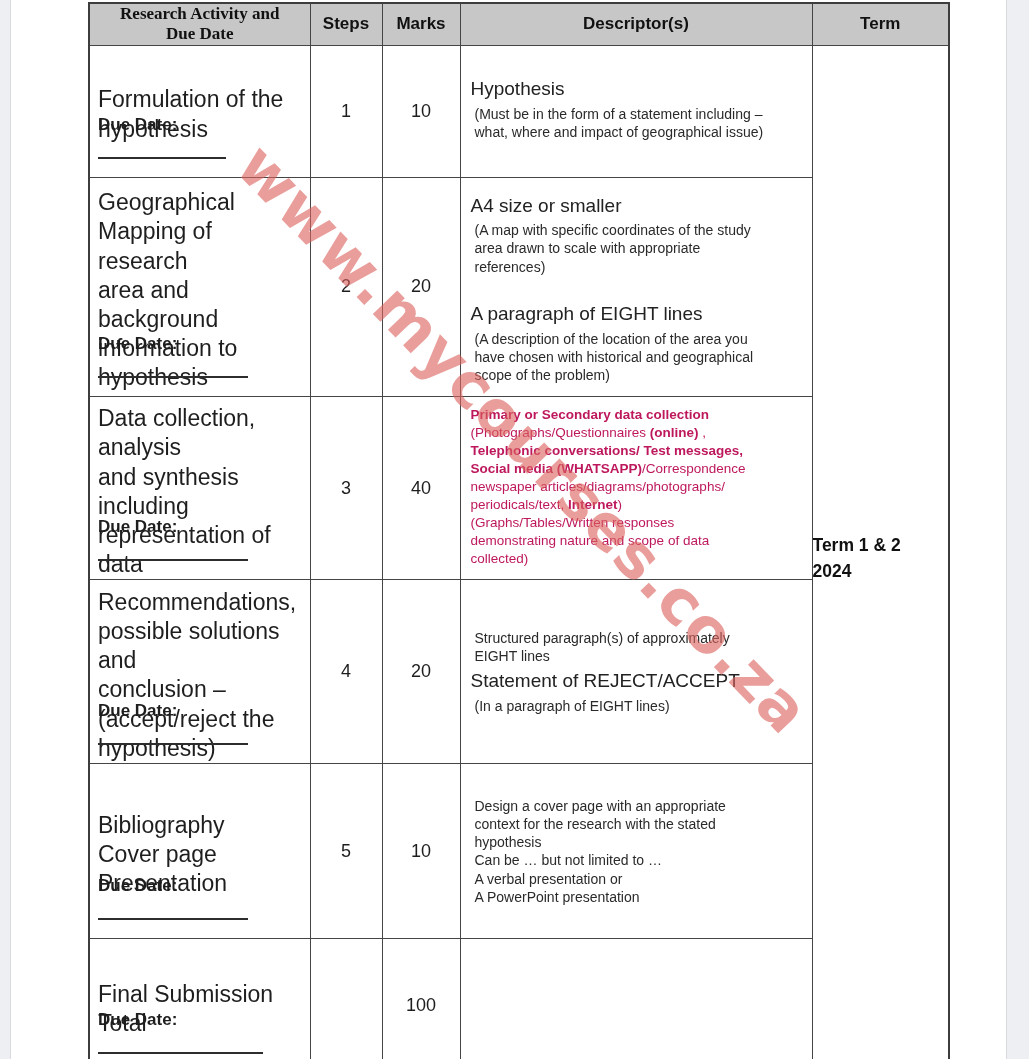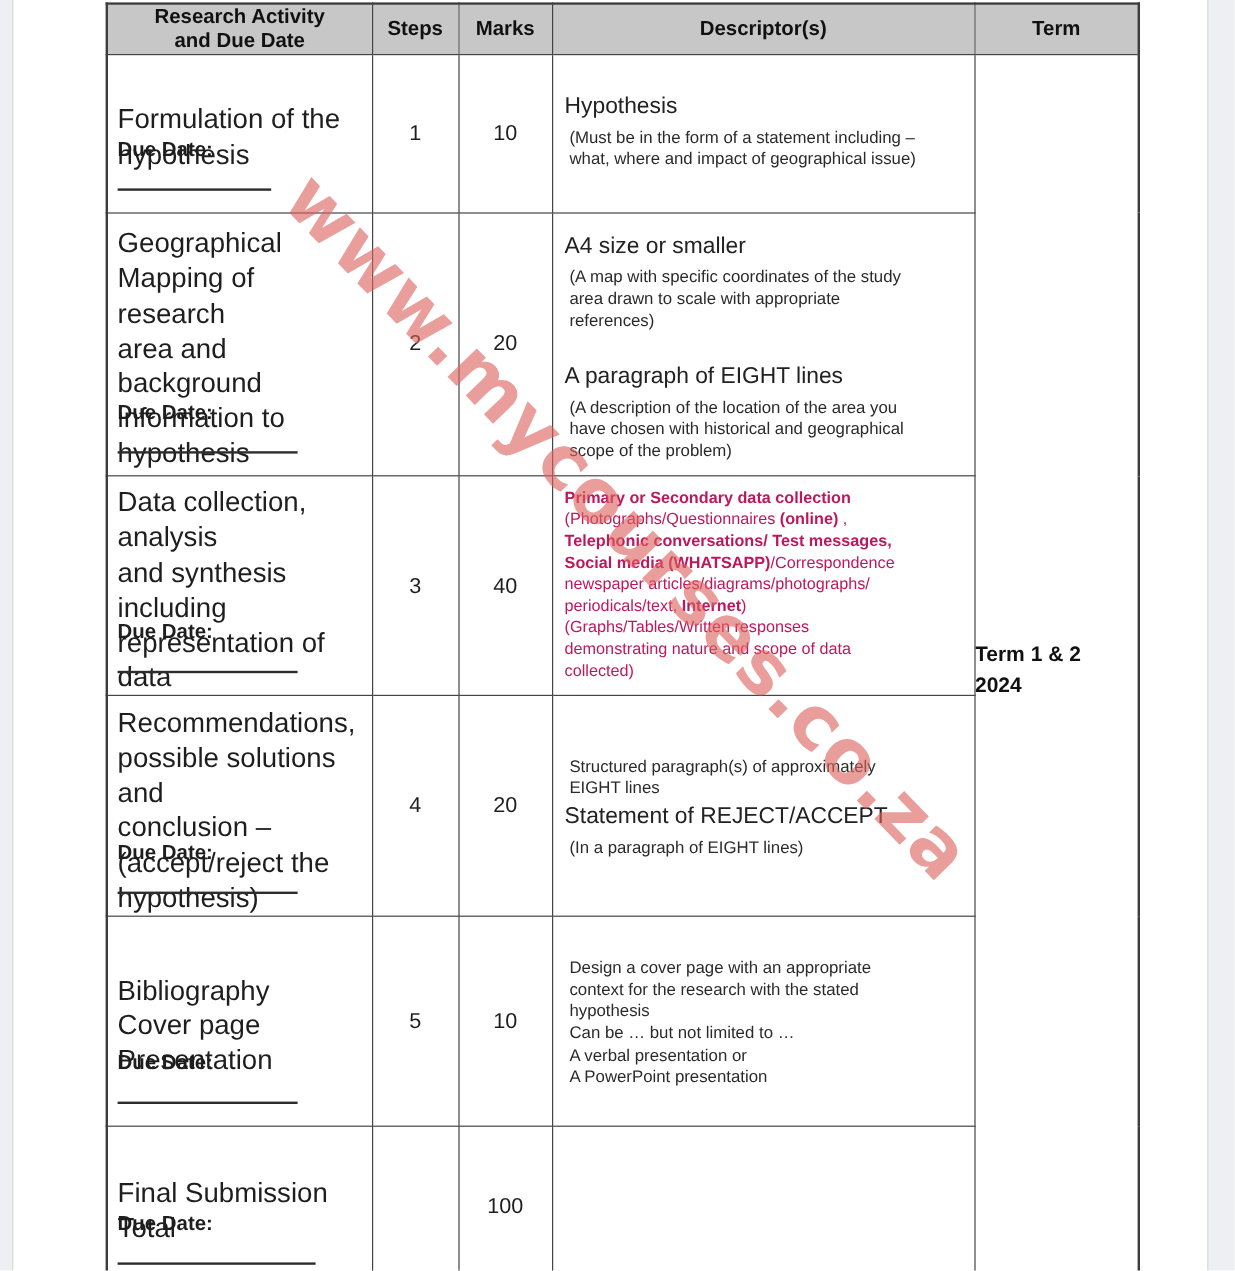--- a/index.html
+++ b/index.html
@@ -9,21 +9,21 @@
   #edge-left{left:0;width:10px;border-right:1px solid #d8dade;}
   #edge-right{left:1006px;width:23px;border-left:1px solid #d8dade;}
 
   table.doc{position:absolute;left:88px;top:2px;border-collapse:collapse;table-layout:fixed;
             width:860px;}
   table.doc{border:2px solid #3d3d3d;}
   table.doc td,table.doc th{border:1px solid #454545;padding:0;vertical-align:middle;
             overflow:hidden;}
   thead th{background:#c7c7c7;font-weight:bold;font-size:17px;color:#111;
            border-bottom:2px solid #3d3d3d;text-align:center;vertical-align:middle;}
-  .hdr-activity-label{display:inline-block;max-width:170px;line-height:1.18;}
+  .hdr-activity-label{display:inline-block;max-width:170px;line-height:1.18;font-family:Liberation Serif, serif;}
 
   td.activity{vertical-align:top;position:relative;text-align:left;}
   .activity-text{display:block;padding:7px 6px 0 8px;font-size:23px;line-height:1.27;
                  white-space:pre-line;}
   .due-block{position:absolute;left:8px;bottom:18px;}
   .due-label{font-weight:bold;font-size:17px;}
   .due-line{width:150px;border-bottom:2px solid #2d2d2d;margin-top:22px;}
 
   td.num{text-align:center;font-size:18px;}
   td.num-top{vertical-align:top;padding-top:26px;}

